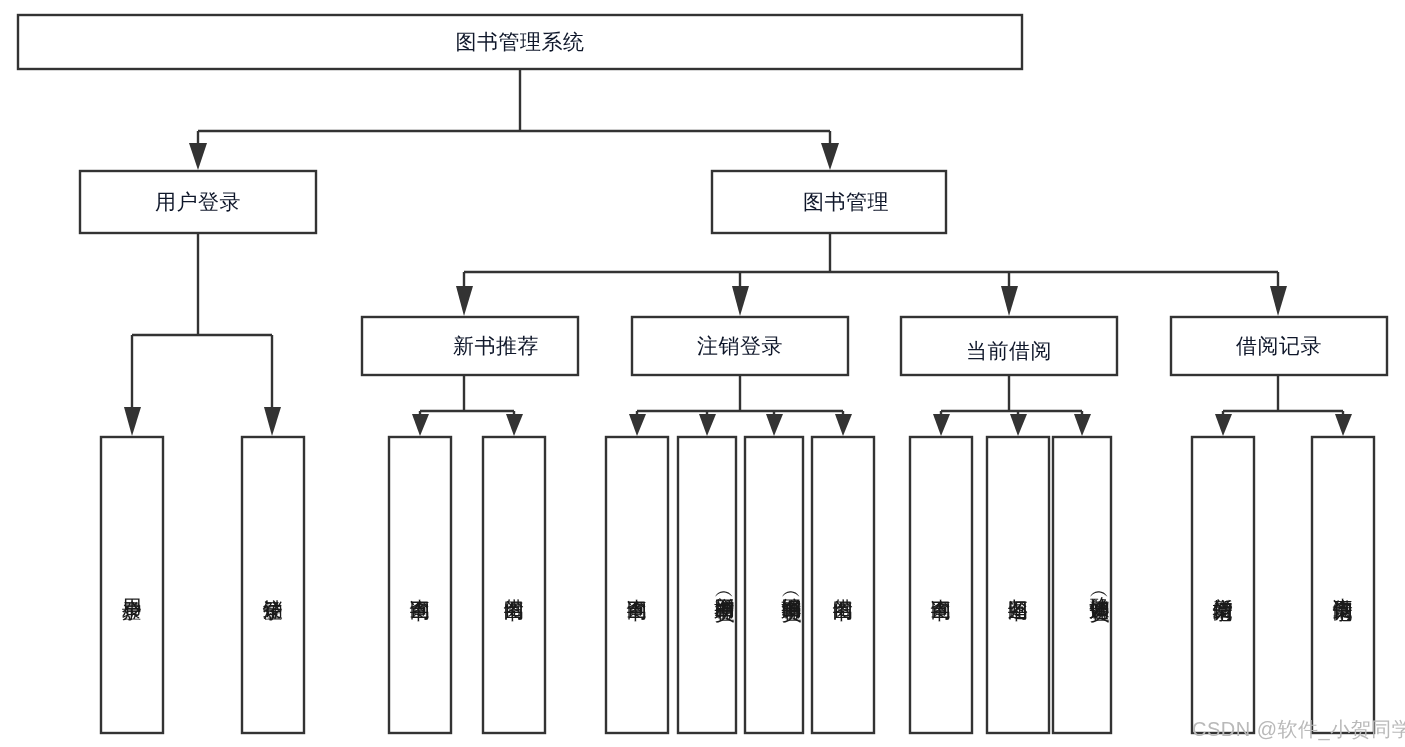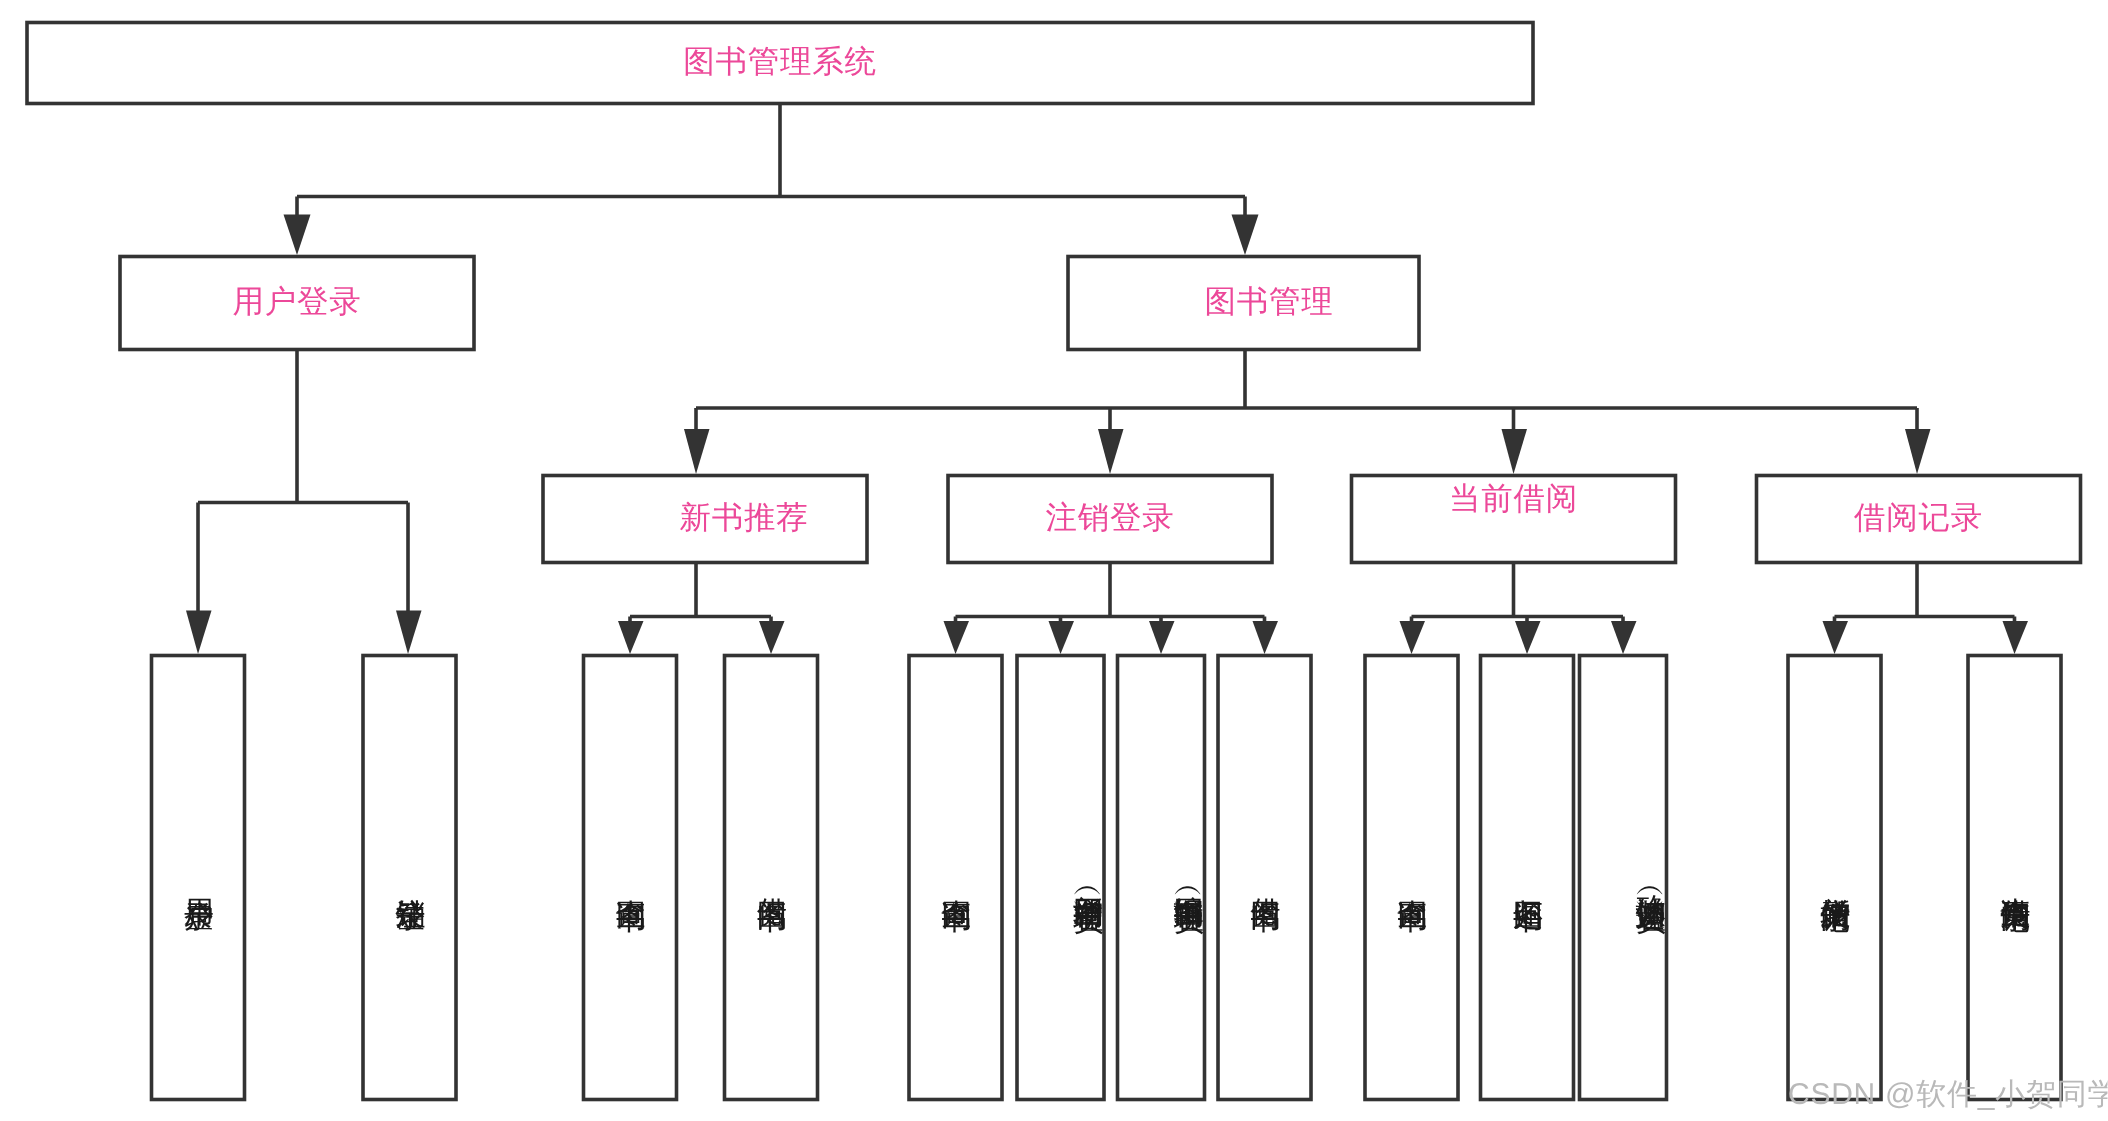--- a/index.html
+++ b/index.html
@@ -40,21 +40,21 @@
   }
   .arrow-head {
     fill: #333333;
     stroke: none;
   }
   .node-label-h {
     position: absolute;
     display: flex;
     align-items: center;
     justify-content: center;
-    color: #ec4899;
+    color: #0f172a;
     font-size: 21px;
     line-height: 1.25;
     letter-spacing: 0.5px;
     white-space: nowrap;
     pointer-events: none;
   }
   .node-label-v {
     position: absolute;
     display: flex;
     align-items: center;
@@ -181,21 +181,21 @@
     <rect class="node-box" x="1312" y="437" width="62" height="296"></rect>
   </svg>
 
   <div class="node-label-h" style="left:18px; top:15px; width:1004px; height:54px;">图书管理系统</div>
 
   <div class="node-label-h" style="left:80px; top:171px; width:236px; height:62px;">用户登录</div>
   <div class="node-label-h" style="left:712px; top:171px; width:268px; height:62px;">图书管理</div>
 
   <div class="node-label-h" style="left:362px; top:317px; width:216px; height:58px;padding-left:26px;">新书推荐</div>
   <div class="node-label-h" style="left:632px; top:317px; width:216px; height:58px;">注销登录</div>
-  <div class="node-label-h" style="left:901px; top:312px; width:216px; height:43px;">当前借阅</div>
+  <div class="node-label-h" style="left:901px; top:330px; width:216px; height:43px;">当前借阅</div>
   <div class="node-label-h" style="left:1171px; top:317px; width:216px; height:58px;">借阅记录</div>
 
   <div class="node-label-v" style="left:101px; top:437px; width:62px; height:296px;">用户登录</div>
   <div class="node-label-v" style="left:242px; top:437px; width:62px; height:296px;">注销登录</div>
   <div class="node-label-v" style="left:389px; top:437px; width:62px; height:296px;">查询图书</div>
   <div class="node-label-v" style="left:483px; top:437px; width:62px; height:296px;">借阅图书</div>
   <div class="node-label-v" style="left:606px; top:437px; width:62px; height:296px;">查询图书</div>
   <div class="node-label-v" style="left:678px; top:437px; width:58px; height:296px; align-items:flex-start;">新增图书（管理员）</div>
   <div class="node-label-v" style="left:745px; top:437px; width:58px; height:296px; align-items:flex-start;">编辑图书（管理员）</div>
   <div class="node-label-v" style="left:812px; top:437px; width:62px; height:296px;">借阅图书</div>

